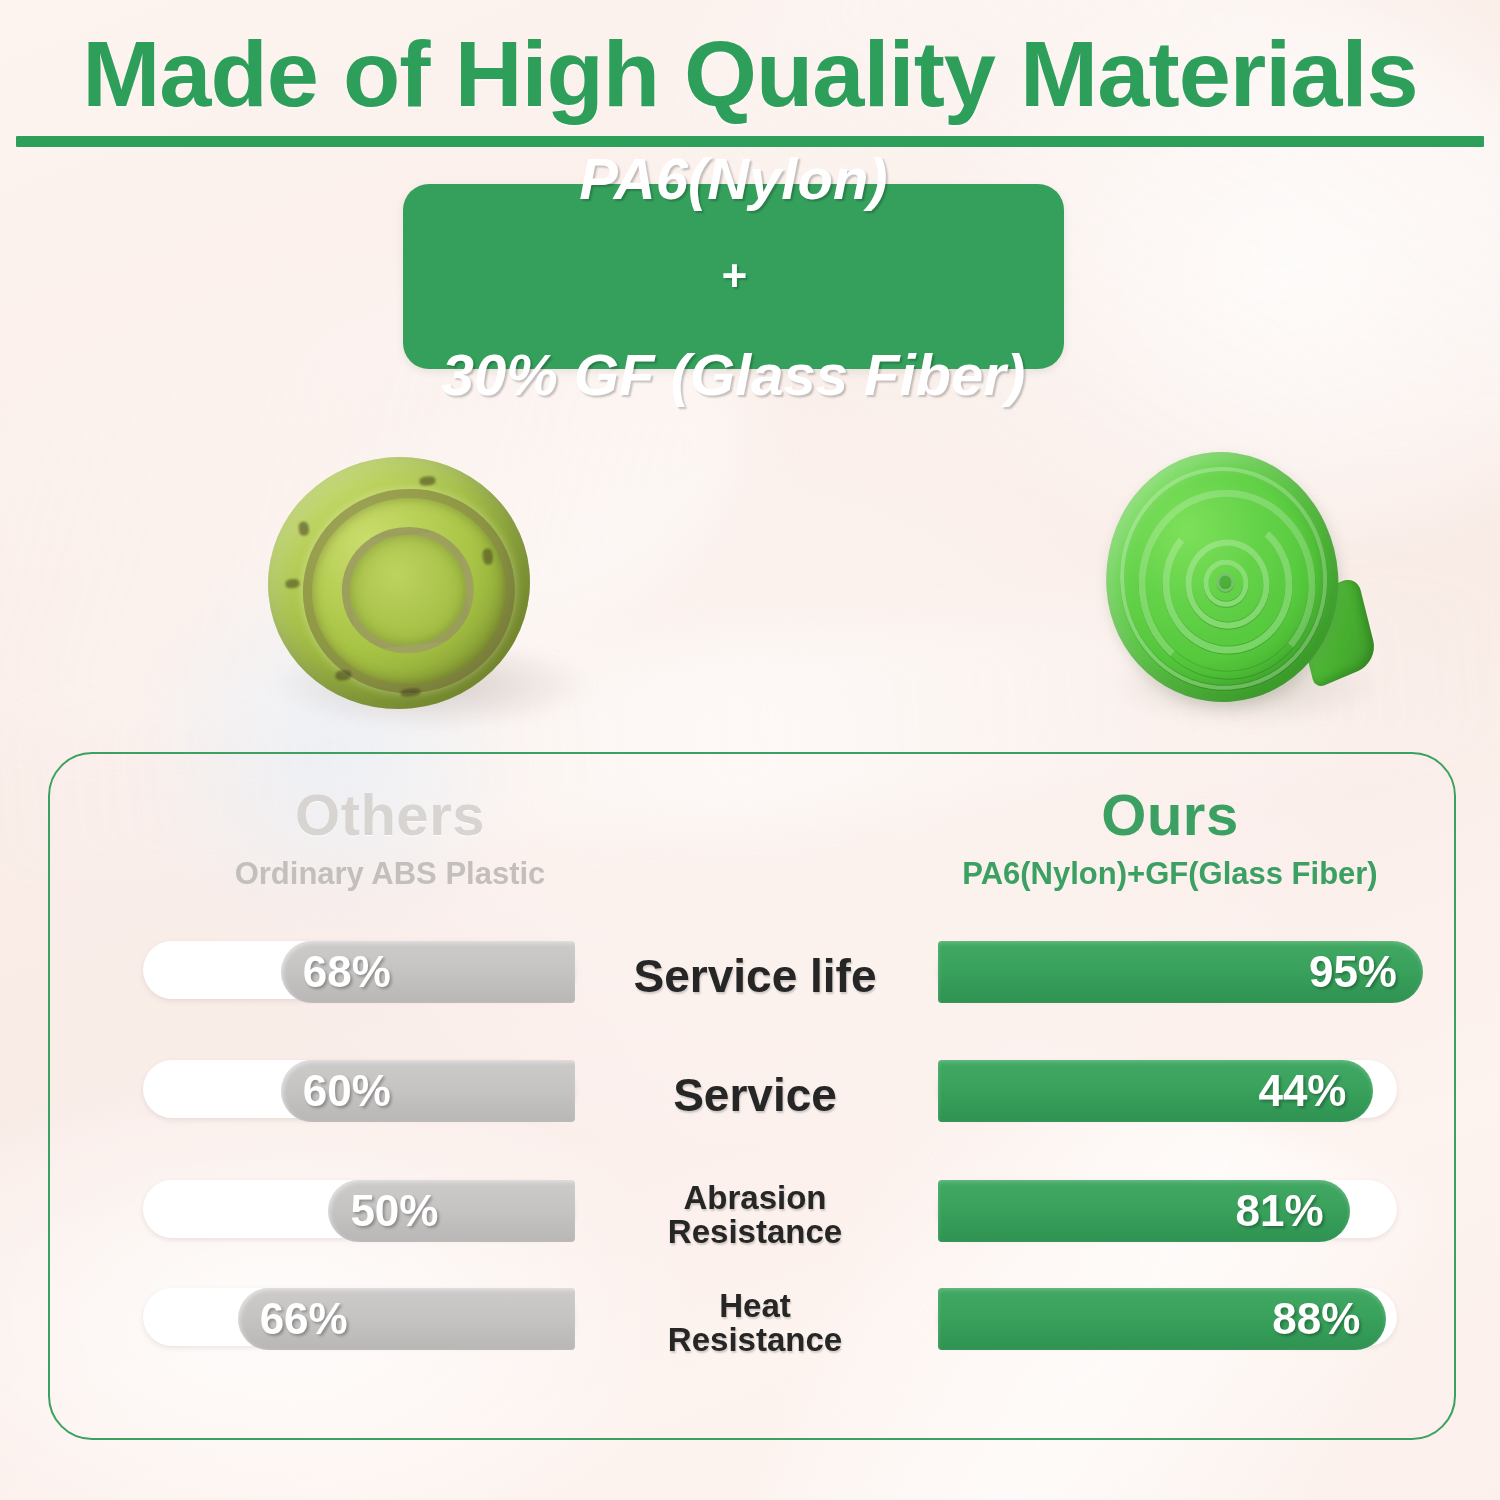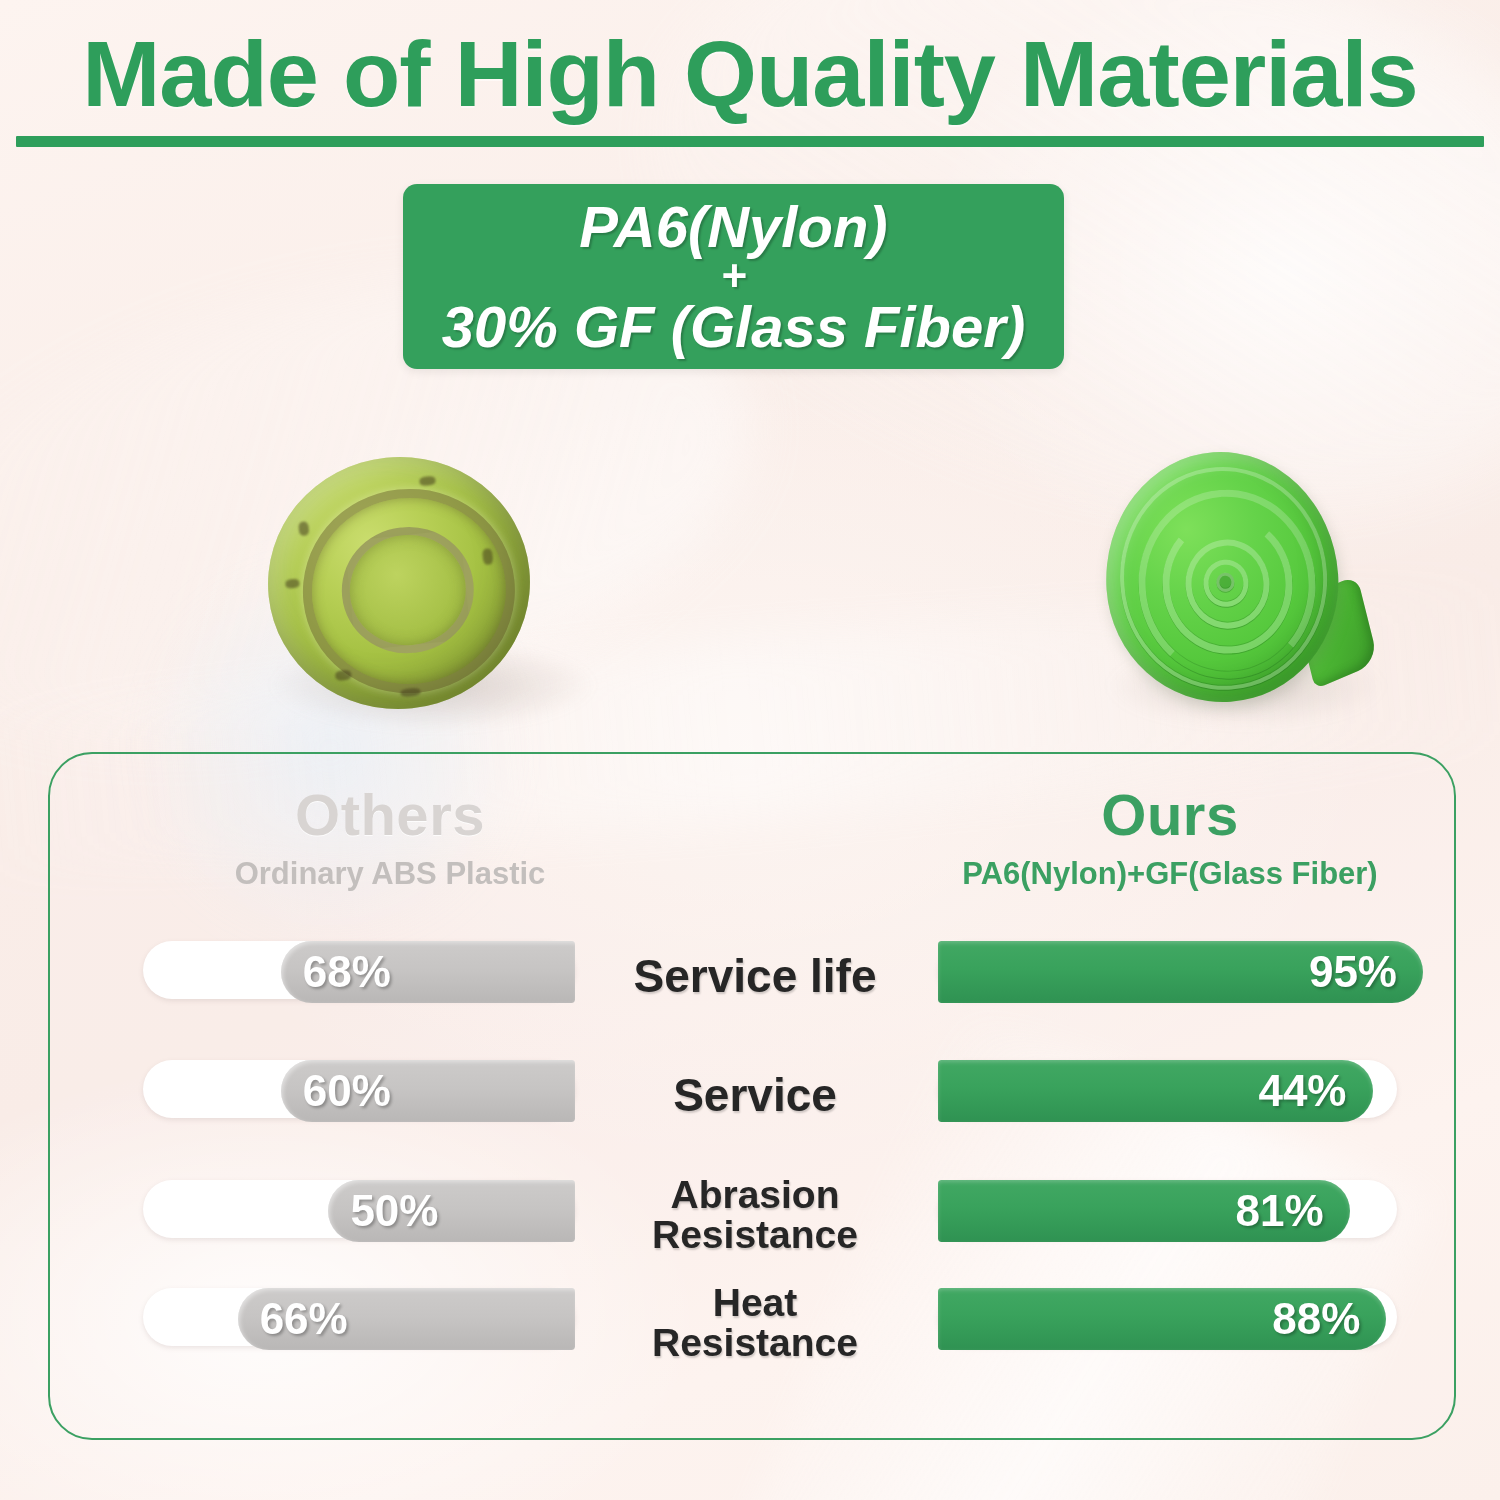--- a/index.html
+++ b/index.html
@@ -37,23 +37,23 @@
   #title{position:absolute;left:0;top:28px;width:1500px;text-align:center;
     font-family:"Liberation Sans Narrow","Liberation Sans",sans-serif;
     font-weight:bold;font-size:92px;line-height:1;color:#2e9e5b;
     letter-spacing:-1px;transform:scaleX(1.02);white-space:nowrap;
     text-shadow:0 2px 0 rgba(255,255,255,.5);}
   #title-rule{position:absolute;left:16px;top:136px;width:1468px;height:11px;
     background:#2e9e5b;border-radius:1px;}
 
   
   #badge{position:absolute;left:403px;top:184px;width:661px;height:185px;
-    background:#34a05c;border-radius:14px;
+    background:#34a05c;border-radius:26px;
     display:flex;flex-direction:column;align-items:center;justify-content:center;
-    box-shadow:0 3px 10px rgba(0,0,0,.08);}
+    box-shadow:0 3px 10px rgba(0,0,0,.08);gap:48px;}
   #badge .bl{font-family:"Liberation Sans Narrow","Liberation Sans",sans-serif;
     font-weight:bold;font-style:italic;color:#ffffff;line-height:1.02;
     text-shadow:2px 2px 2px rgba(0,0,0,.22);white-space:nowrap;}
   .b-line1{font-size:58px;}
   .b-plus{font-size:44px;margin:-2px 0;}
   .b-line3{font-size:58px;}
 
   
   .product{position:absolute;}
   
@@ -131,21 +131,21 @@
 
   .pct{font-family:"Liberation Sans Narrow","Liberation Sans",sans-serif;
     font-weight:bold;font-size:44px;color:#ffffff;line-height:1;
     text-shadow:2px 2px 3px rgba(0,0,0,.28);}
 
   .metric{position:absolute;left:580px;width:350px;text-align:center;
     font-family:"Liberation Sans Narrow","Liberation Sans",sans-serif;
     font-weight:bold;font-size:46px;line-height:1.02;color:#262626;
     text-shadow:1px 2px 2px rgba(0,0,0,.18);
     top:50%;transform:translateY(-50%);}
-  .metric.two{font-size:39px;}
+  .metric.two{font-size:33px;}
 </style>
 </head>
 <body>
 
 <div id="stage">
 
   <div class="swoosh sw1"></div>
   <div class="swoosh sw2"></div>
   <div class="swoosh sw3"></div>
   <div class="swoosh sw4"></div>

